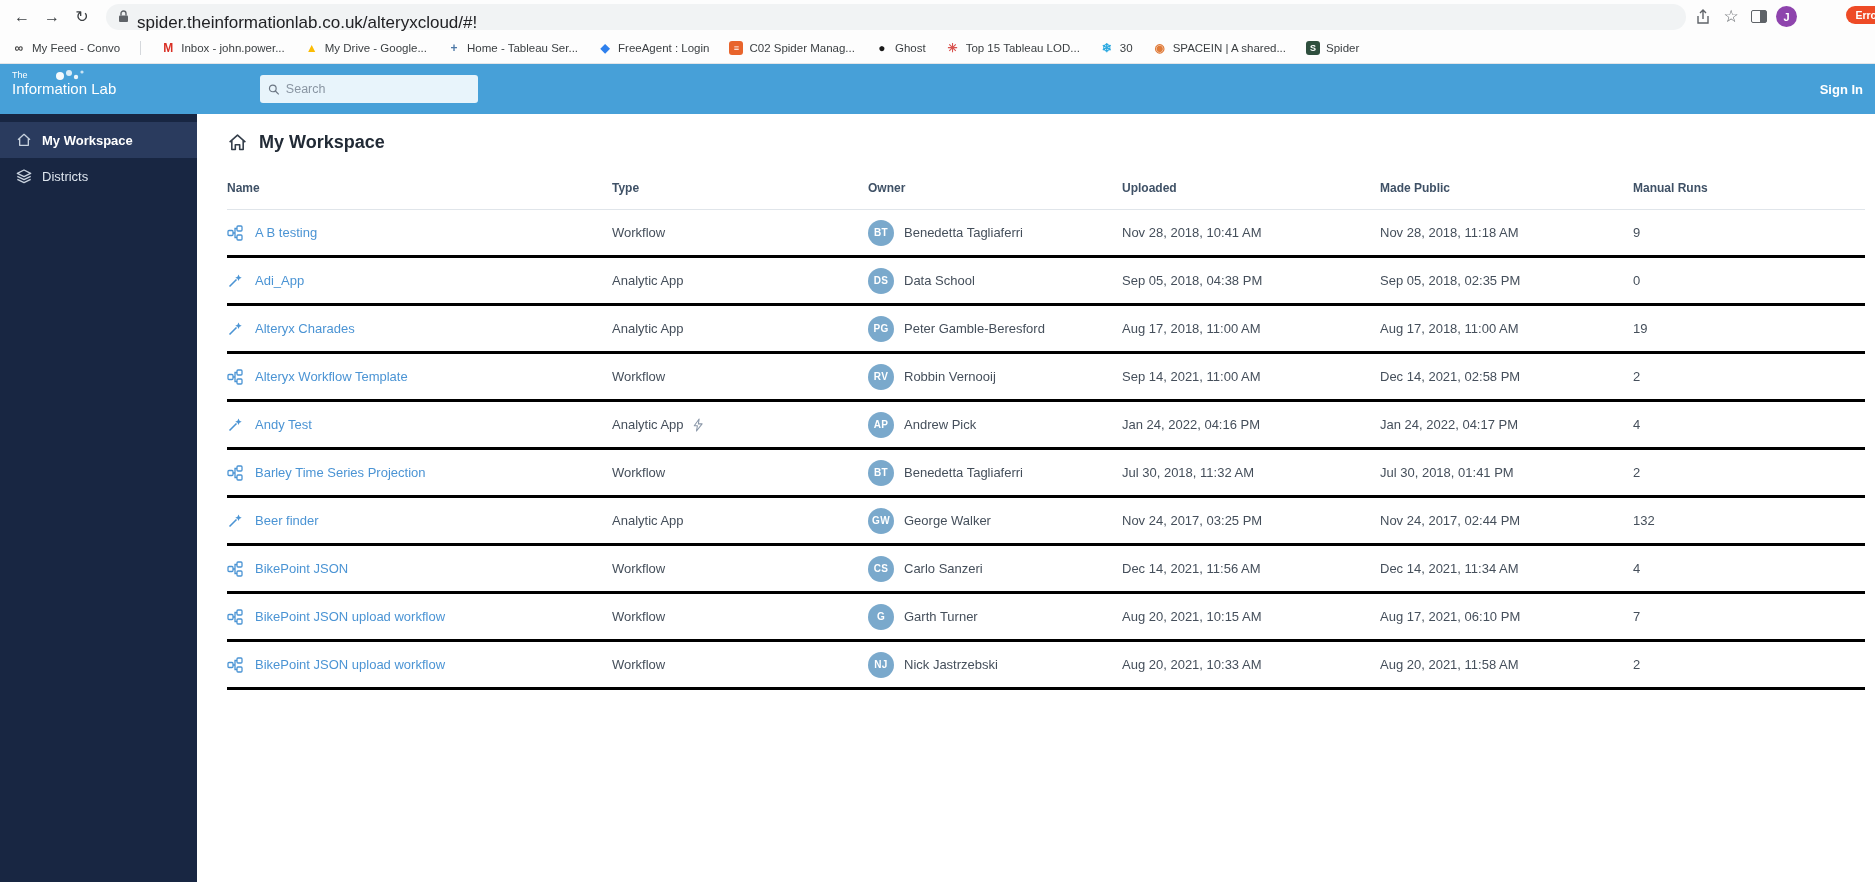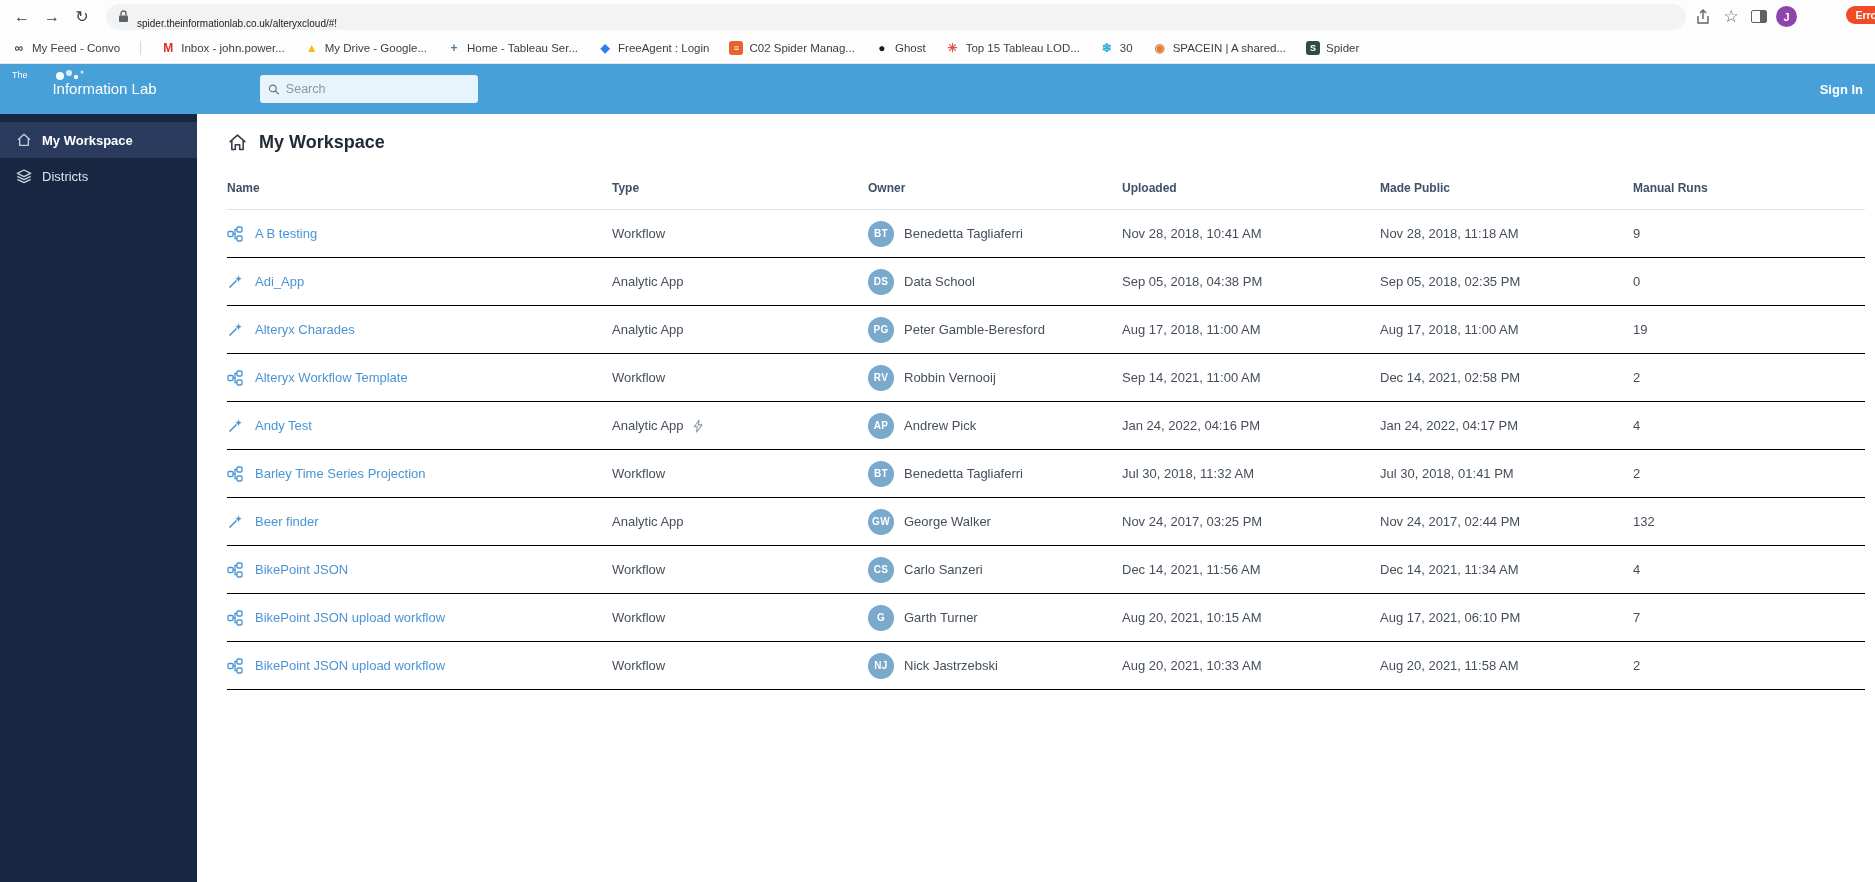--- a/index.html
+++ b/index.html
@@ -3,38 +3,38 @@
 <meta charset="utf-8">
 <style>
   * { margin:0; padding:0; box-sizing:border-box; }
   html,body { width:1875px; height:882px; overflow:hidden; font-family:"Liberation Sans",sans-serif; background:#fff; }
   .page { position:relative; width:1875px; height:882px; }
 
   
   .toolbar { position:relative; height:33px; background:#fdfdfd; display:flex; align-items:center; padding:0 10px; gap:6px; }
   .tb-btn { width:24px; height:24px; display:flex; align-items:center; justify-content:center; font-size:16px; color:#3c4043; border-radius:50%; cursor:pointer; }
   .omnibox { flex:0 0 auto; width:1580px; height:26px; background:#f1f3f4; border-radius:14px; display:flex; align-items:center; padding:0 12px; gap:8px; margin-left:6px; }
-  .omnibox .url { font-size:10px; color:#202124; white-space:nowrap;margin-top:13px; }
+  .omnibox .url { font-size:17px; color:#202124; white-space:nowrap;margin-top:13px; }
   .tb-icon { width:22px; height:22px; display:flex; align-items:center; justify-content:center; color:#5f6368; font-size:14px; cursor:pointer; }
   .panel-glyph { width:16px; height:13px; border:1.5px solid #5f6368; border-radius:2px; position:relative; }
   .panel-glyph::after { content:""; position:absolute; right:0; top:0; width:6px; height:100%; background:#5f6368; }
   .avatar-j { width:21px; height:21px; border-radius:50%; background:#8e44ad; color:#fff; font-size:11px; font-weight:bold; display:flex; align-items:center; justify-content:center; cursor:pointer; }
   .error-pill { position:absolute; right:-14px; top:6px; background:#ee4b26; color:#fff; font-size:10.5px; font-weight:bold; padding:3px 12px 3px 9px; border-radius:10px; cursor:pointer; }
 
   .bookmarks { height:31px; background:#fdfdfd; border-bottom:1px solid #e3e5e8; display:flex; align-items:center; padding:0 12px; gap:20px; }
   .bm-item { display:flex; align-items:center; gap:6px; font-size:11.5px; color:#3c4043; white-space:nowrap; cursor:pointer; }
   .bm-item.divider-after { padding-right:20px; border-right:1px solid #d5d8dc; }
   .bm-icon { width:14px; height:14px; display:flex; align-items:center; justify-content:center; font-size:12px; line-height:14px; font-weight:bold; }
   .bm-icon.block { border-radius:3px; font-size:9px; color:#fff; }
 
   
   .app-header { height:50px; background:#47a0d8; display:flex; align-items:center;gap:47px; }
   .logo { width:197px; height:50px; position:relative; padding:6px 0 0 12px; color:#fff; flex:0 0 auto; cursor:pointer; }
   .logo .l1 { font-size:9px; line-height:10px; }
-  .logo .l2 { font-size:15px; line-height:17px; font-weight:400;text-align:center; }
+  .logo .l2 { font-size:15px; line-height:17px; font-weight:400; }
   .logo svg { position:absolute; left:54px; top:4px; }
   .hd-search { width:218px; height:28px; margin-left:16px; background:rgba(255,255,255,0.88); border-radius:3px; display:flex; align-items:center; padding:0 8px; gap:6px; }
   .hd-search input { border:0; outline:0; background:transparent; font-size:12.5px; color:#4a5561; width:100%; font-family:inherit; }
   .sign-in { margin-left:auto; margin-right:12px; color:#fff; font-size:13px; font-weight:600; cursor:pointer; white-space:nowrap; }
 
   
   .app-body { display:flex; height:768px; }
   .sidebar { width:197px; background:#182642; padding-top:8px; flex:0 0 auto; }
   .side-item { height:36px; display:flex; align-items:center; gap:10px; padding-left:16px; color:#dde5ee; font-size:13px; cursor:pointer; }
   .side-item.active { background:#2a3b5e; color:#fff; font-weight:600; }
@@ -48,21 +48,21 @@
   .tabs-bar { margin-top:32px; border-bottom:1px solid #e5e9ed; display:flex; gap:34px; position:relative; }
   .tab { font-size:13px; font-weight:600; color:#9aa7b4; padding-bottom:14px; cursor:pointer; border-bottom:3px solid transparent; margin-bottom:-1px; }
   .tab.active { color:#1f7ec2; border-bottom-color:#1f7ec2; }
   .files-search { position:absolute; right:-12px; top:-6px; width:186px; height:28px; border:1px solid #d4dae0; border-radius:3px; background:#fff; display:flex; align-items:center; padding:0 8px; gap:6px; }
   .files-search input { border:0; outline:0; font-size:12px; color:#55606c; width:100%; font-family:inherit; }
   .files-search input::placeholder, .hd-search input::placeholder { color:#8a96a3; opacity:1; }
 
   .grid { display:grid; grid-template-columns:385px 256px 254px 258px 253px 1fr; align-items:center; }
   .thead { padding:28px 0 14px 0; border-bottom:1px solid #e0e5ea; }
   .th { font-size:12px; font-weight:600; color:#3f5166; cursor:pointer; }
-  .trow { height:48px; border-bottom:1px solid #000000; }
+  .trow { height:48px; border-bottom:3px solid #000000; }
   .cell { font-size:13px; color:#454f5b; display:flex; align-items:center; }
   .name-cell { gap:12px; }
   .name-link { color:#4b94d4; cursor:pointer; text-decoration:none; }
   .type-cell { gap:8px; }
   .owner-cell { gap:10px; }
   .avatar { width:26px; height:26px; border-radius:50%; background:#7aa9cc; color:#fff; font-size:10px; font-weight:bold; display:flex; align-items:center; justify-content:center; letter-spacing:.3px; }
   .type-icon { display:flex; align-items:center; }
 
   
   .pagination { margin-top:24px; display:flex; justify-content:flex-end; align-items:center; gap:12px; font-size:12.5px; color:#3c4754; padding-right:6px; }

